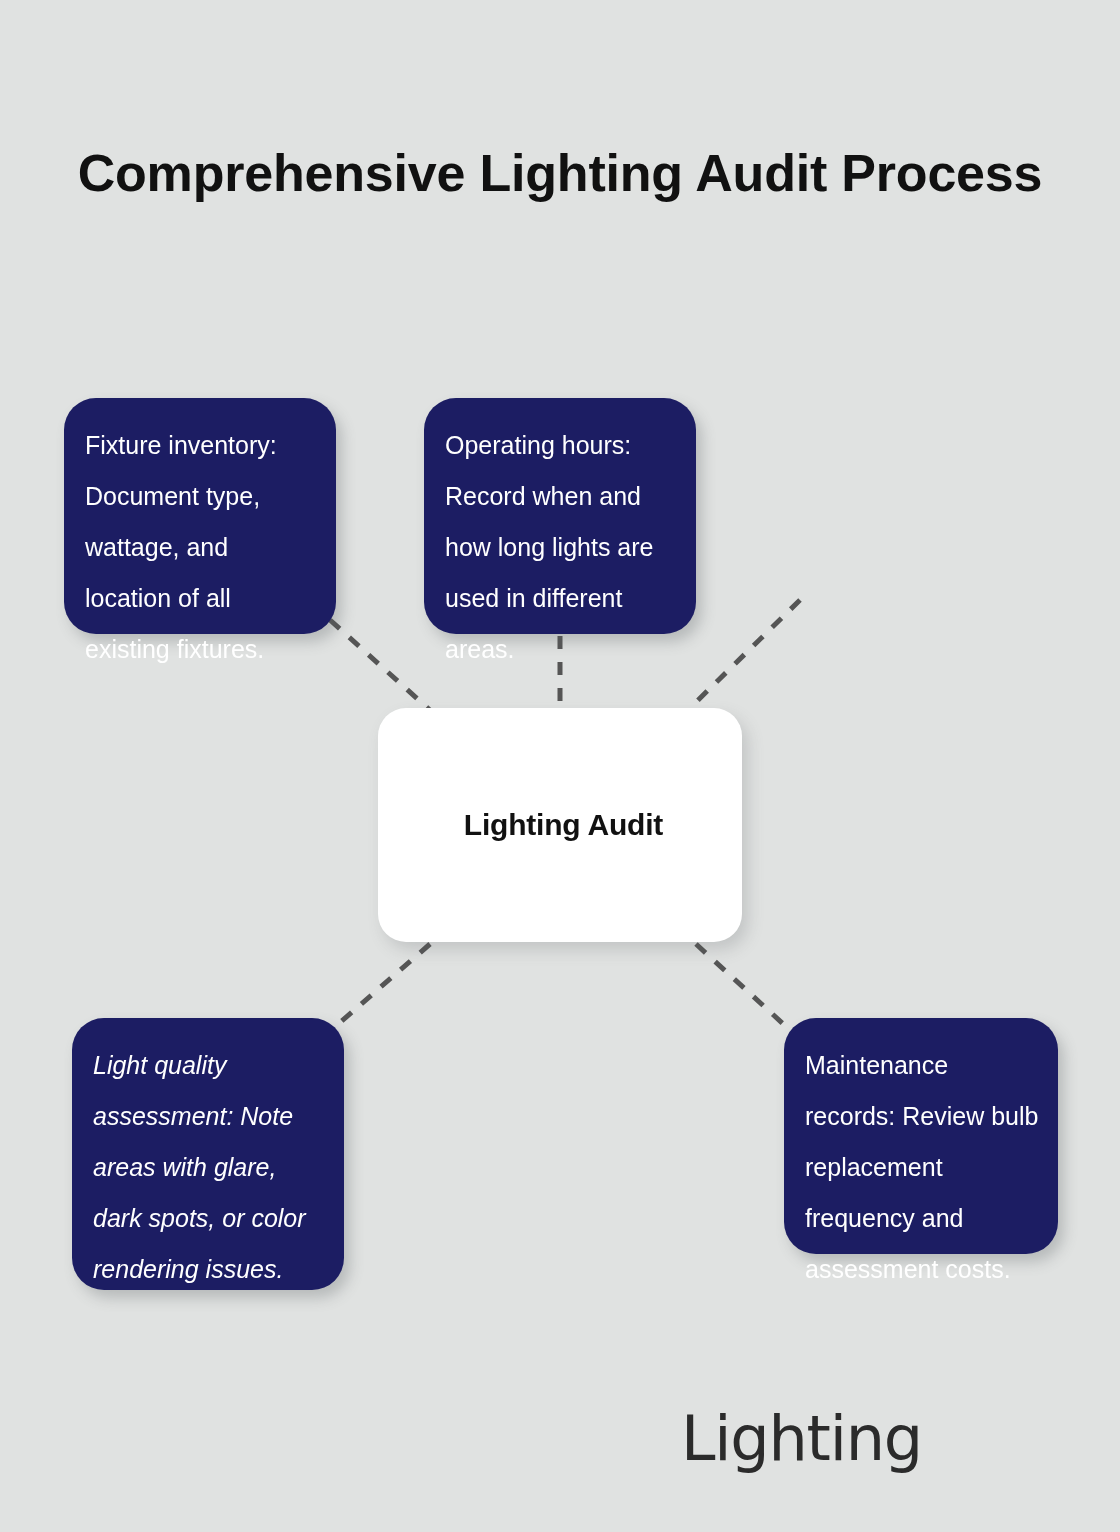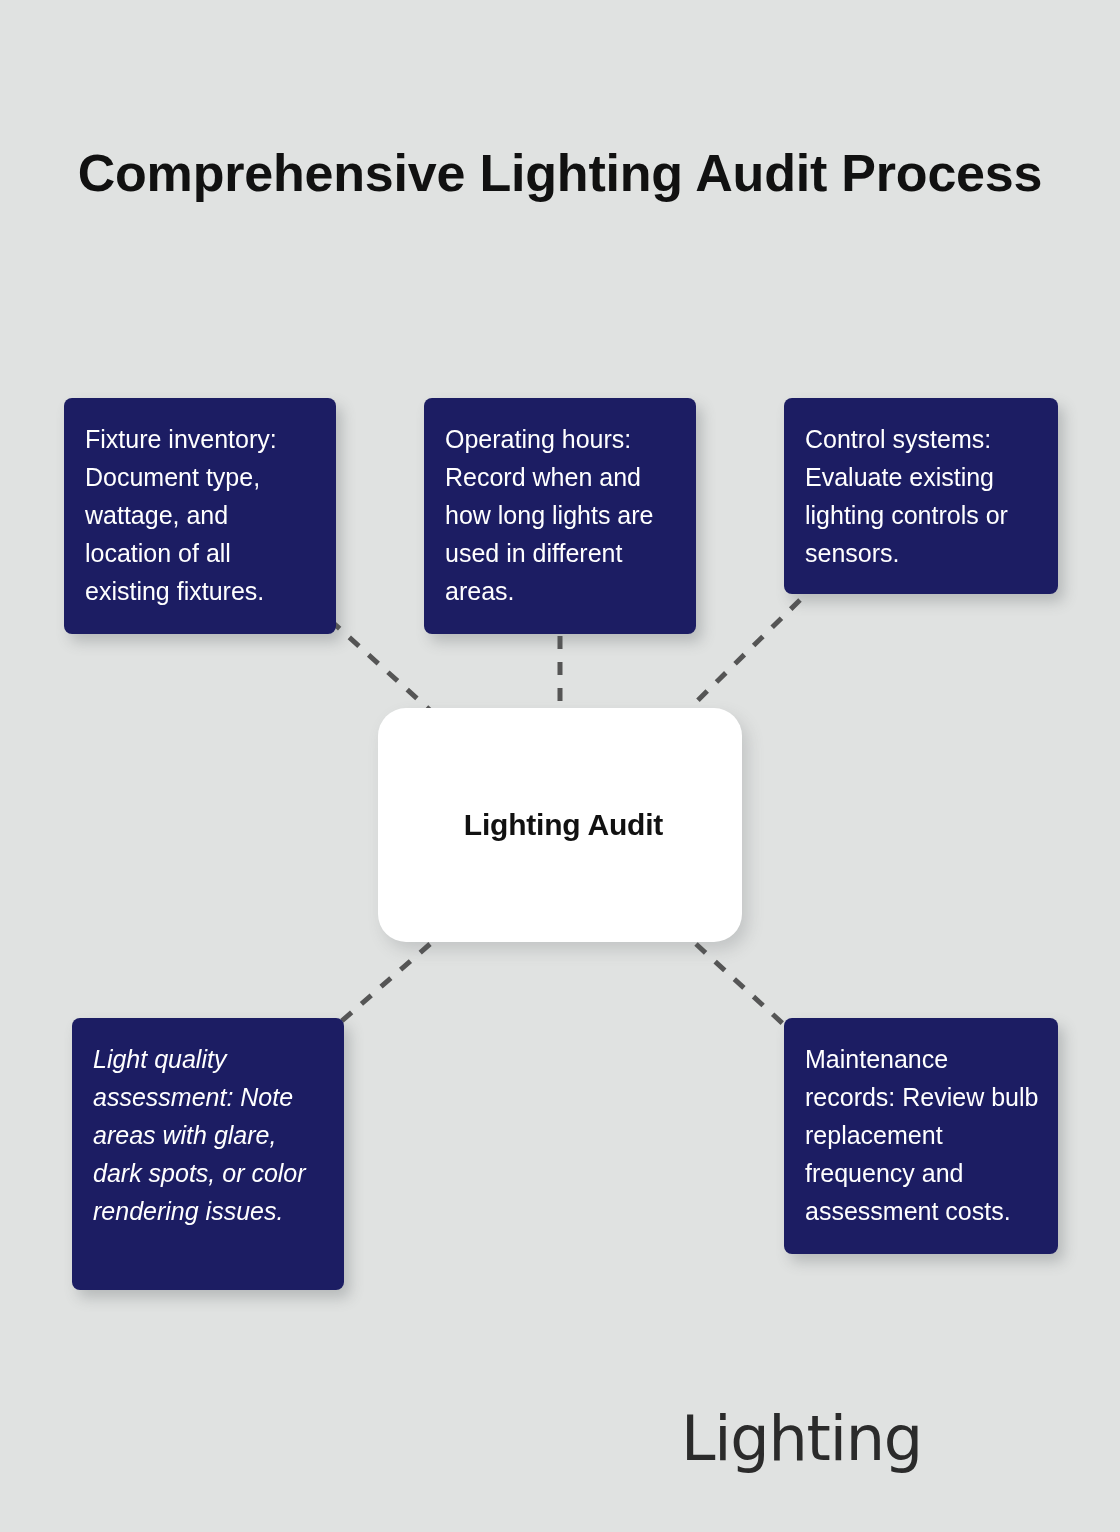--- a/index.html
+++ b/index.html
@@ -45,25 +45,25 @@
     top: 0;
     width: 1120px;
     height: 1532px;
     pointer-events: none;
   }
 
   
   .node {
     position: absolute;
     box-sizing: border-box;
-    border-radius: 8px;
+    border-radius: 32px;
     background: #1c1d63;
     color: #ffffff;
     font-size: 25px;
-    line-height: 38px;
+    line-height: 51px;
     padding: 22px 16px 22px 21px;
     box-shadow: 6px 8px 14px rgba(90, 95, 100, 0.30);
   }
   .node .node-text {
     display: block;
   }
 
   #node-fixture-inventory {
     left: 64px;  top: 398px;  width: 272px; height: 236px;
   }
@@ -135,23 +135,20 @@
   </svg>
 
   <div class="node" id="node-fixture-inventory">
     <span class="node-text">Fixture inventory: Document type, wattage, and location of all existing fixtures.</span>
   </div>
 
   <div class="node" id="node-operating-hours">
     <span class="node-text">Operating hours: Record when and how long lights are used in different areas.</span>
   </div>
 
-  <div class="node" id="node-control-systems">
-    <span class="node-text">Control systems: Evaluate existing lighting controls or sensors.</span>
-  </div>
 
   <div class="node" id="node-light-quality">
     <span class="node-text">Light quality assessment: Note areas with glare, dark spots, or color rendering issues.</span>
   </div>
 
   <div class="node" id="node-maintenance-records">
     <span class="node-text">Maintenance records: Review bulb replacement frequency and assessment costs.</span>
   </div>
 
   <div id="node-center">

